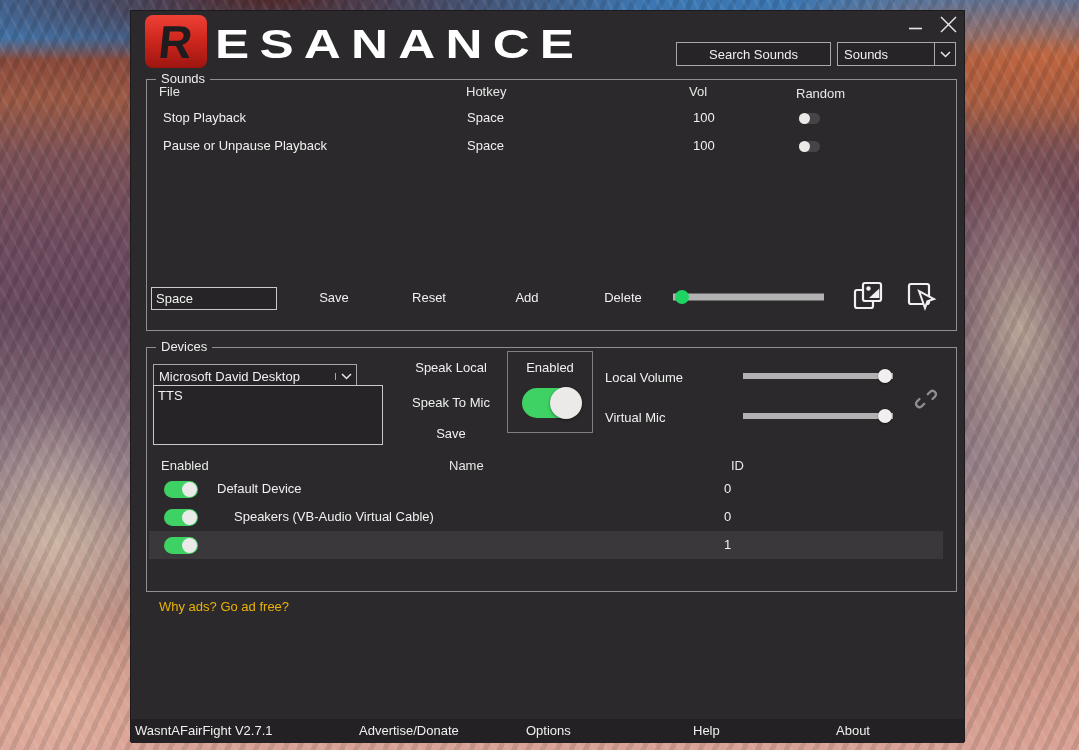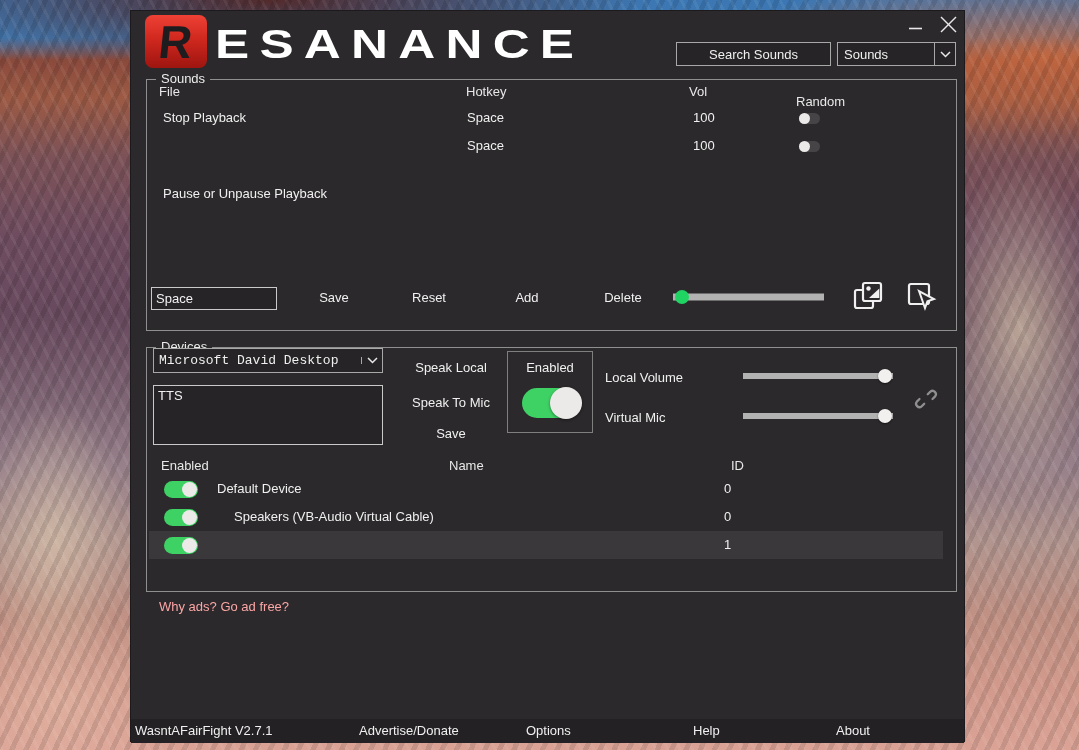--- a/index.html
+++ b/index.html
@@ -92,21 +92,21 @@
   .textbtn{text-align:center;line-height:18px;height:18px;cursor:default;}
   
   .thead{color:#e8e8e8;}
   .trow{height:28px;line-height:28px;}
   .trow.selected{background:#3a383a;}
   .footer{
     left:0;top:708px;width:100%;height:24px;background:#232123;
     display:block;
   }
   .footer .lbl{position:absolute;top:4px;}
-  .adlink{color:#fca5a5;}
+  .adlink{color:#eab308;}
   .icon-btn svg{display:block;}
 </style>
 </head>
 <body>
 
 <div class="desktop"></div>
 
 <div class="window">
 
   <div class="abs logo-badge">
@@ -139,33 +139,33 @@
     </span>
   </div>
 
   <div class="abs groupbox" style="left:15px;top:68px;width:811px;height:252px;">
     <span class="grouplabel">Sounds</span>
   </div>
 
   <div class="abs thead lbl" style="left:28px;top:73px;">File</div>
   <div class="abs thead lbl" style="left:335px;top:73px;">Hotkey</div>
   <div class="abs thead lbl" style="left:558px;top:73px;">Vol</div>
-  <div class="abs thead lbl" style="left:665px;top:83px;">Random</div>
+  <div class="abs thead lbl" style="left:665px;top:75px;">Random</div>
 
   <div class="abs trow" style="left:20px;top:93px;width:790px;">
     <span class="abs lbl" style="left:12px;">Stop Playback</span>
     <span class="abs lbl" style="left:316px;">Space</span>
     <span class="abs lbl" style="left:542px;">100</span>
     <span class="abs tgl tgl-sm off" style="left:648px;top:9px;">
         <span class="knob"></span>
       </span>
   </div>
 
   <div class="abs trow" style="left:20px;top:121px;width:790px;">
-    <span class="abs lbl" style="left:12px;margin-top:48px;">Pause or Unpause Playback</span>
+    <span class="abs lbl" style="left:12px;">Pause or Unpause Playback</span>
     <span class="abs lbl" style="left:316px;">Space</span>
     <span class="abs lbl" style="left:542px;">100</span>
     <span class="abs tgl tgl-sm off" style="left:648px;top:9px;">
         <span class="knob"></span>
       </span>
   </div>
 
   <input class="abs txt-input" style="left: 20px; top: 276px; width: 126px; height: 23px;" value="Space">
   <div class="abs textbtn lbl" style="left:173px;top:278px;width:60px;">Save</div>
   <div class="abs textbtn lbl" style="left:268px;top:278px;width:60px;">Reset</div>
@@ -189,21 +189,21 @@
     <svg width="32" height="34" viewBox="0 0 32 34">
       <rect x="3" y="3" width="20" height="20" rx="2" fill="none" stroke="#f0f0f0" stroke-width="2.2"></rect>
       <polygon points="13,10 19,27 21.4,20.4 28,18 " fill="#2b292b" stroke="#f0f0f0" stroke-width="2"></polygon>
     </svg>
   </div>
 
   <div class="abs groupbox" style="left:15px;top:336px;width:811px;height:245px;">
     <span class="grouplabel">Devices</span>
   </div>
 
-  <div class="abs ctrl-btn" style="left:22px;top:337px;width:230px;height:25px;display:flex;font-family:Liberation Mono, monospace;">
+  <div class="abs ctrl-btn" style="left:22px;top:353px;width:204px;height:25px;display:flex;">
     <span class="val lbl" style="flex:1;padding-left:5px;overflow:hidden;">Microsoft David Desktop</span>
     <span class="chev" style="width:20px;border-left:1px solid #a8a8a8;display:flex;align-items:center;justify-content:center;">
       <svg width="11" height="7" viewBox="0 0 11 7">
           <polyline points="1,1 5.5,5.5 10,1" fill="none" stroke="#e8e8e8" stroke-width="1.5"></polyline>
         </svg>
     </span>
   </div>
 
   <textarea class="abs txt-input" style="left: 22px; top: 374px; width: 230px; height: 60px;" spellcheck="false">TTS</textarea>
 

